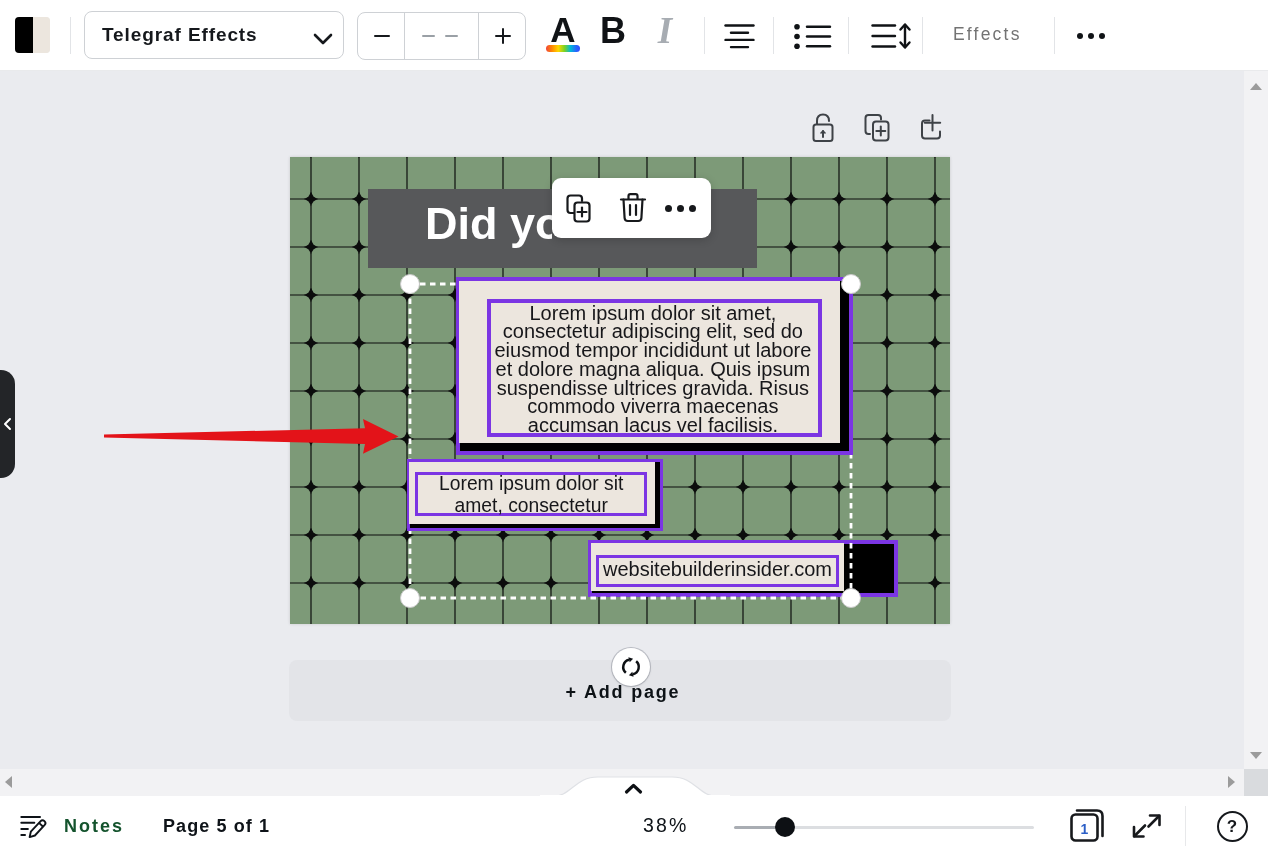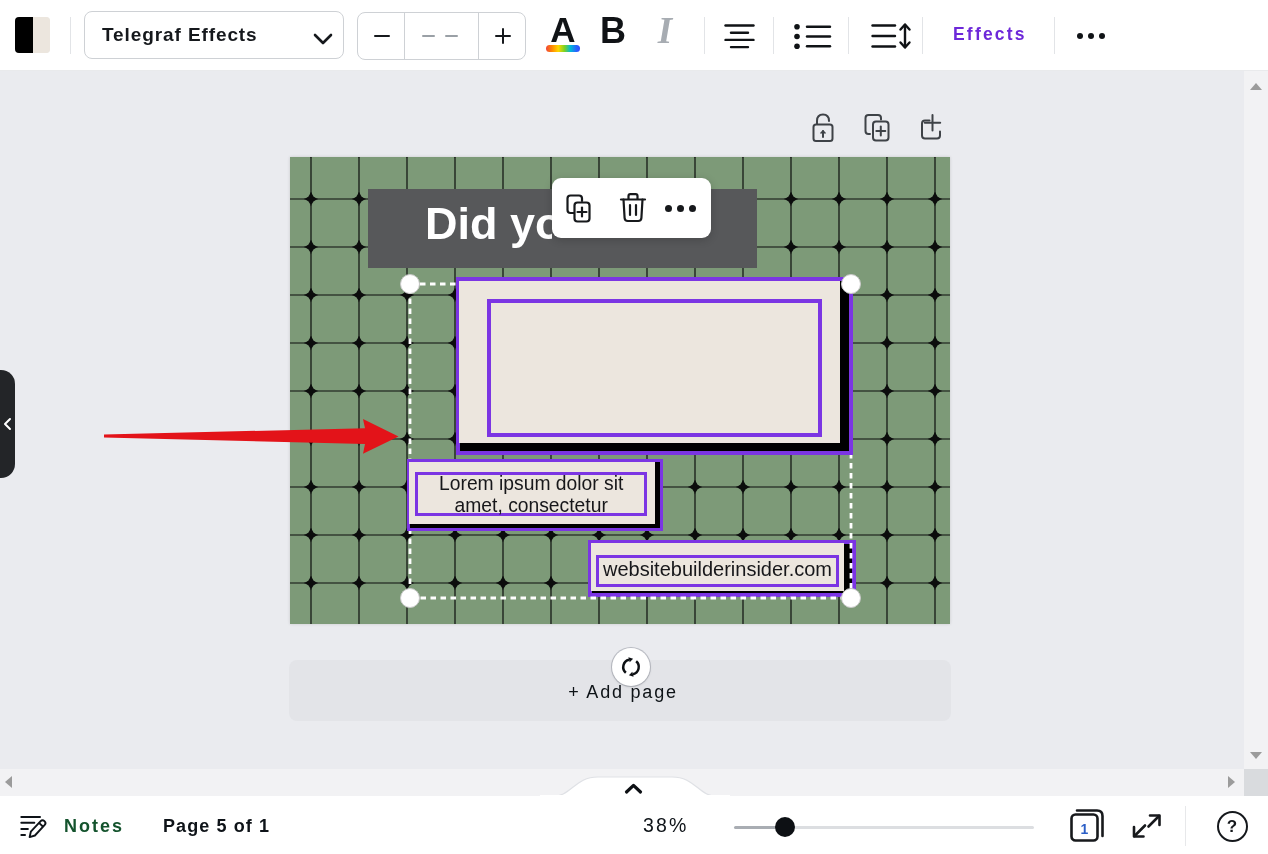--- a/index.html
+++ b/index.html
@@ -21,21 +21,21 @@
   .dash2 { position:absolute; top:22px; width:13px; height:2.4px; background:#9aa0a6; border-radius:1px; }
   .plusv { position:absolute; left:22.8px; top:15px; width:2.4px; height:16px; background:#16191d; border-radius:1px; }
   .plush { position:absolute; left:16px; top:21.8px; width:16px; height:2.4px; background:#16191d; border-radius:1px; }
   #aicon { position:absolute; left:545px; top:10px; width:36px; height:46px; }
   #aicon .a { position:absolute; left:0; width:36px; text-align:center; top:0px; font-size:35px; font-weight:700; color:#101316; }
   #aicon .bar { position:absolute; left:1px; top:35px; width:34px; height:7px; border-radius:3.5px;
      background:linear-gradient(90deg,#f1453d 0%,#ff8a00 18%,#ffd600 36%,#7ed321 54%,#00b8d9 72%,#2962ff 90%,#304ffe 100%); }
   #bicon { position:absolute; left:598px; top:10px; width:30px; text-align:center; font-size:36px; font-weight:700; color:#101316; }
   #iicon { position:absolute; left:650px; top:9px; width:30px; text-align:center; font-size:37px; font-style:italic; font-family:"Liberation Serif",serif; color:#a7acb2; font-weight:700;}
   .ticon { position:absolute; top:0; }
-  #effects { position:absolute; left:953px; top:24px; font-size:17.5px; font-weight:700; letter-spacing:2.2px; color:#6d28d9; }
+  #effects { position:absolute; left:953px; top:24px; font-size:17.5px; font-weight:400; letter-spacing:2.2px; color:#737373; }
   .dot3 { position:absolute; top:33px; width:6.4px; height:6.4px; border-radius:50%; background:#101316; }
 
   
   #vscroll { position:absolute; left:1244px; top:71px; width:24px; height:698px; background:#f2f2f4; z-index:40; }
   #hscroll { position:absolute; left:0; top:769px; width:1244px; height:27px; background:#f2f2f4; z-index:40; }
   #scorner { position:absolute; left:1244px; top:769px; width:24px; height:27px; background:#d9dbde; z-index:41; }
   .tri { position:absolute; width:0; height:0; }
 
   
   #bottombar { position:absolute; left:0; top:796px; width:1268px; height:58px; background:#fff; z-index:45; }
@@ -48,21 +48,21 @@
   #sthumb { position:absolute; left:775px; top:817px; width:20px; height:20px; border-radius:50%; background:#0d1014; z-index:48; }
   #bdiv { position:absolute; left:1185px; top:806px; width:1px; height:40px; background:#e7e8ea; z-index:47; }
   #help { position:absolute; left:1217px; top:811px; width:31px; height:31px; border-radius:50%; border:2.6px solid #15181c; z-index:47; }
   #help span { position:absolute; left:0; top:4px; width:26px; text-align:center; font-size:17px; font-weight:700; color:#15181c; }
 
   
   #canvas { position:absolute; left:290px; top:157px; width:660px; height:467px; z-index:10; box-shadow:0 0 3px rgba(0,0,0,.15); }
   #banner { position:absolute; left:78px; top:32px; width:389px; height:79px; background:#57585a; overflow:hidden; }
   #banner span { position:absolute; white-space:nowrap; left:57px; top:9px; font-size:45px; font-weight:700; color:#fff; letter-spacing:0; }
   #addbar { position:absolute; left:289px; top:660px; width:662px; height:61px; background:#e3e4e8; border-radius:8px; z-index:12; }
-  #addbar span { position:absolute; left:3px; top:22px; width:662px; text-align:center; font-size:18px; letter-spacing:1.8px; font-weight:400; color:#0d1216; }
+  #addbar span { position:absolute; left:3px; top:22px; width:662px; text-align:center; font-size:18px; letter-spacing:1.8px; font-weight:700; color:#0d1216; }
   #rotbtn { position:absolute; left:612px; top:648px; width:38px; height:38px; background:#fff; border-radius:50%; box-shadow:0 0 0 1px rgba(130,136,146,.45), 0 1px 3px rgba(0,0,0,.12); z-index:13; }
   #lefttab { position:absolute; left:0; top:370px; width:15px; height:108px; background:#232528; border-radius:0 14px 14px 0; z-index:30; }
 
   #floatbar { position:absolute; left:552px; top:178px; width:159px; height:60px; background:#fff; border-radius:9px; box-shadow:0 2px 8px rgba(0,0,0,.18); z-index:25; }
   .beige-box { position:absolute; border:3.5px solid #7b35e3; background:#000; }
   .beige-in { position:absolute; background:#ece6de; }
   .purp-in { position:absolute; border:3.6px solid #7b35e3; }
   .ltxt { color:#17171a; text-align:center; position:absolute; }
 </style>
 </head>
@@ -164,35 +164,36 @@
   <div id="banner">
       <div style="position:absolute;left:0;top:0;width:184px;height:79px;overflow:hidden;">
         <span>Did you kno</span>
       </div>
     </div>
 
   <svg width="660" height="467" style="position:absolute;left:0;top:0;z-index:3">
     <rect x="120" y="127" width="441" height="314" fill="none" stroke="#fff" stroke-width="2.8" stroke-dasharray="5.5 4.5"></rect>
   </svg>
 
-  <div class="beige-box" style="left:298px;top:382.9px;width:268px;height:57.6px;border-width:4px;z-index:2;">
+  <div class="beige-box" style="left:298px;top:382.9px;width:310px;height:57.6px;border-width:4px;z-index:2;">
     <div class="beige-in" style="left:-0.8px;top:-0.8px;width:252.3px;height:47.5px;"></div>
     <div class="purp-in" style="left:4px;top:11.5px;width:243px;height:31.5px;border-width:3.4px;"></div>
     <div class="ltxt" style="left:4px;top:11.9px;width:243px;font-size:20px;line-height:26px;">websitebuilderinsider.com</div>
   </div>
 
   <div class="beige-box" style="left:117.1px;top:302.3px;width:256.1px;height:71.5px;z-index:4;">
     <div class="beige-in" style="left:-0.8px;top:-0.8px;width:245.3px;height:62.2px;"></div>
     <div class="purp-in" style="left:5.3px;top:9.4px;width:231.6px;height:44.3px;border-width:3.5px;"></div>
     <div class="ltxt" style="left:5.3px;top:10.8px;width:231.6px;font-size:19.3px;line-height:21.5px;">Lorem ipsum dolor sit<br>amet, consectetur</div>
   </div>
 
   <div class="beige-box" style="left:165.9px;top:120.4px;width:397px;height:178.1px;border-width:4.1px;z-index:5;">
     <div class="beige-in" style="left:-0.8px;top:-0.8px;width:380.7px;height:162.9px;"></div>
     <div class="purp-in" style="left:27.6px;top:17.4px;width:334.5px;height:138.7px;border-width:4px;"></div>
+    <div class="ltxt" style="left:23px;top:22.4px;width:340px;font-size:20px;line-height:18.7px;">Lorem ipsum dolor sit amet,<br>consectetur adipiscing elit, sed do<br>eiusmod tempor incididunt ut labore<br>et dolore magna aliqua. Quis ipsum<br>suspendisse ultrices gravida. Risus<br>commodo viverra maecenas<br>accumsan lacus vel facilisis.</div>
   </div>
 
   <svg width="660" height="467" style="position:absolute;left:0;top:0;z-index:6">
     <g fill="#fff" stroke="#c9c9c9" stroke-width="1">
       <circle cx="120" cy="127" r="9.5"></circle>
       <circle cx="561" cy="127" r="9.5"></circle>
       <circle cx="120" cy="441" r="9.5"></circle>
       <circle cx="561" cy="441" r="9.5"></circle>
     </g>
   </svg>

